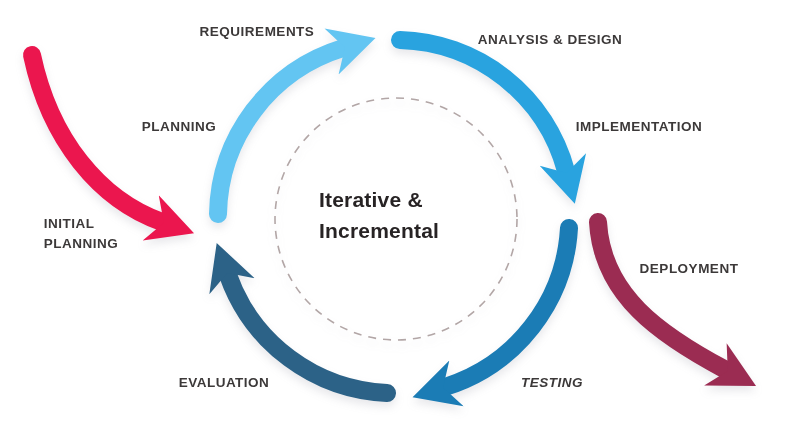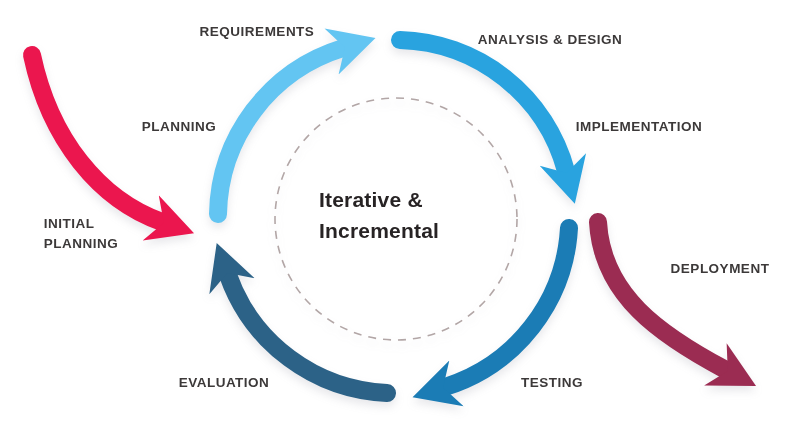--- a/index.html
+++ b/index.html
@@ -127,24 +127,24 @@
 
   <div class="label" style="left:179px; top:126px;">PLANNING</div>
 
   <div class="label" style="left:639px; top:126px;text-align:center;">IMPLEMENTATION</div>
 
   <div class="label-stack" style="left:81px; top:234px;">
     <div>INITIAL</div>
     <div>PLANNING</div>
   </div>
 
-  <div class="label" style="left:720px; top:268px;">DEPLOYMENT</div>
+  <div class="label" style="left:689px; top:268px;">DEPLOYMENT</div>
 
   <div class="label" style="left:224px; top:382px;">EVALUATION</div>
 
-  <div class="label" style="left:552px; top:382px;">TESTING</div>
+  <div class="label" style="left:552px; top:382px;font-style:italic;">TESTING</div>
 
   <div class="center-title">
     <div>Iterative &amp;</div>
     <div>Incremental</div>
   </div>
 
 </div>
 
 </body></html>

